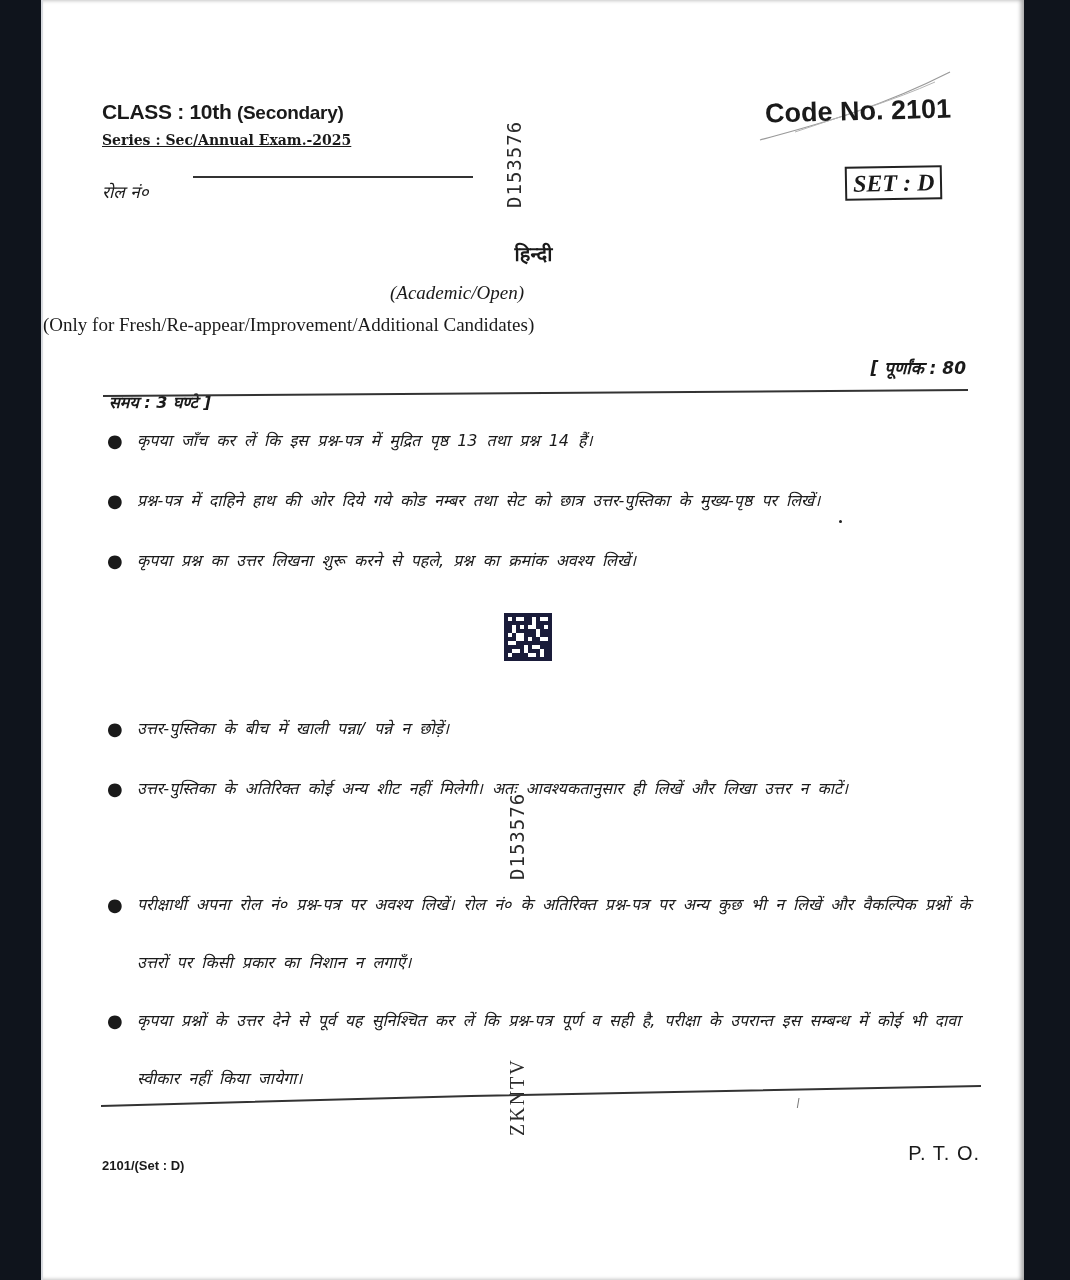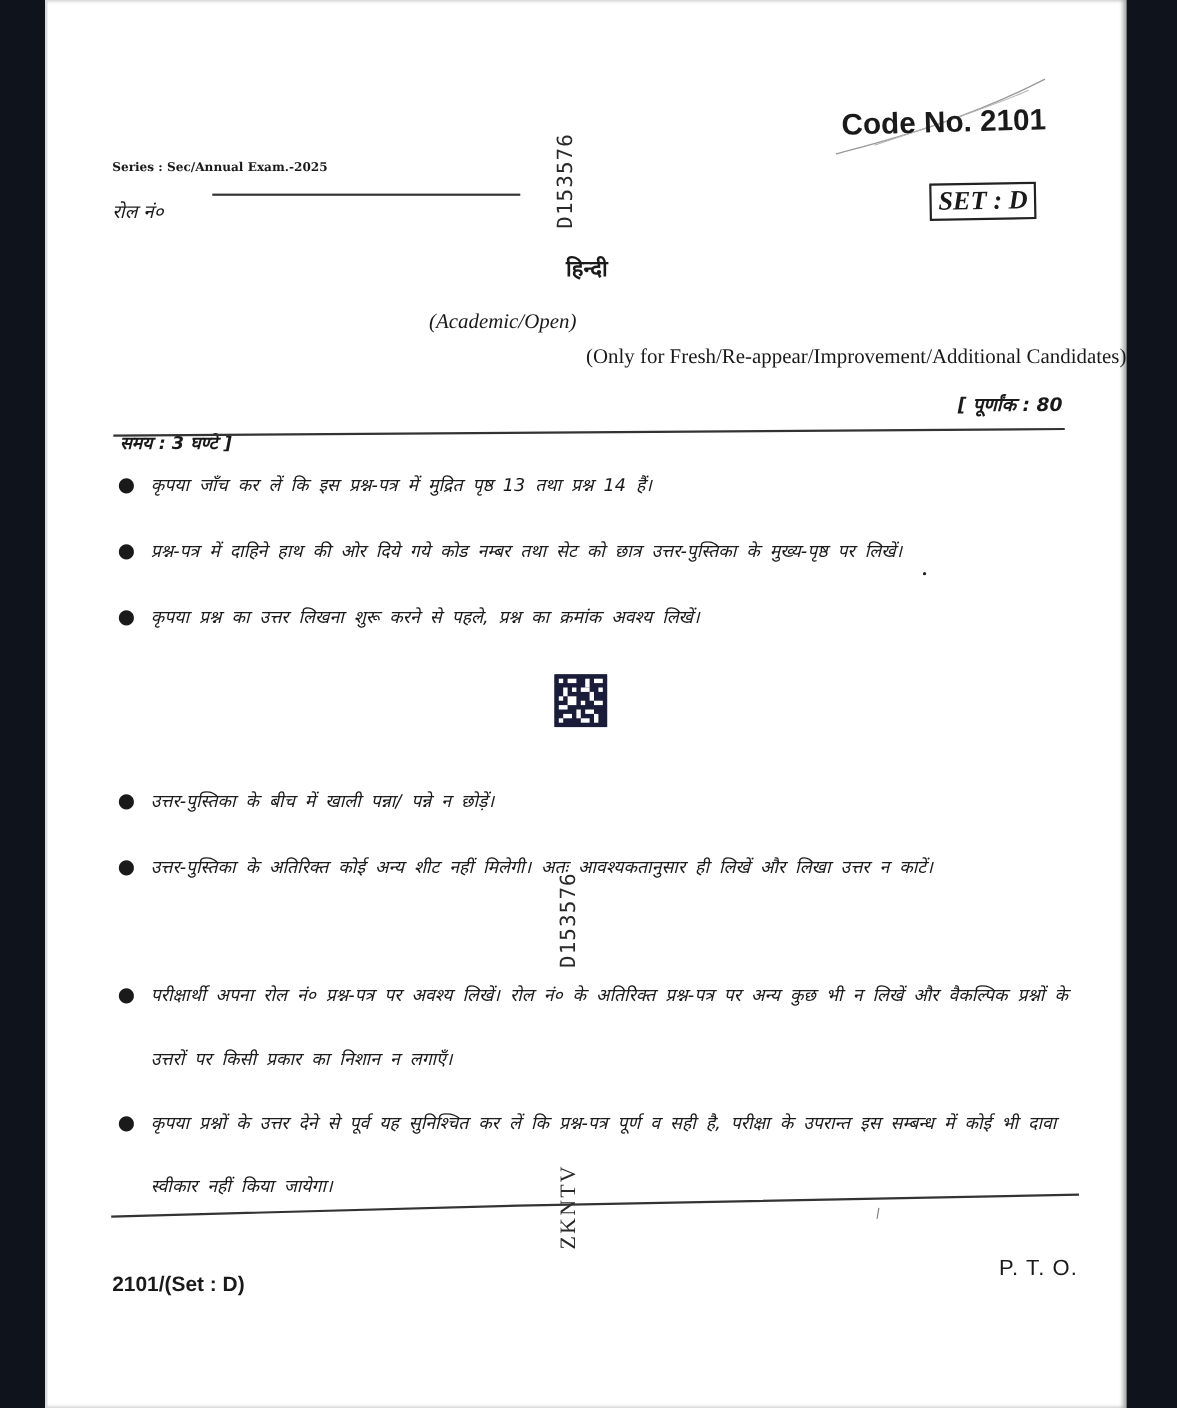--- a/index.html
+++ b/index.html
@@ -26,24 +26,25 @@
     .class-line {
       left: 59px; top: 100px;
       font-family: "Liberation Sans", sans-serif;
       font-weight: bold;
       font-size: 21px;
       letter-spacing: -0.3px;
     }
     .class-line .sub { font-size: 19px; }
 
     .series-line {
-      left: 59px; top: 145px;
+      left: 59px; top: 132px;
       font-family: "DejaVu Serif", serif;
       font-weight: bold;
-      font-size: 11px;
+      font-size: 14px;
+      text-decoration: underline;
     }
     .series-underline {
       left: 150px; top: 176px;
       width: 280px; height: 0;
       border-top: 2px solid #333;
     }
     .roll-no {
       left: 59px; top: 180px;
       font-family: "DejaVu Sans", sans-serif;
       font-style: italic;
@@ -84,36 +85,36 @@
       border: 2px solid #222;
       padding: 2px 6px 1px 6px;
       font-family: "Liberation Serif", serif;
       font-weight: bold;
       font-style: italic;
       font-size: 24px;
       transform: rotate(-1deg);
     }
 
     .subject {
-      left: 0; width: 981px; top: 230px;
+      left: 0; width: 981px; top: 240px;
       text-align: center;
       font-family: "DejaVu Sans", sans-serif;
       font-weight: bold;
       font-size: 20px;
     }
     .stream {
       left: 0; width: 828px; top: 282px;
       text-align: center;
       font-family: "Liberation Serif", serif;
       font-style: italic;
       font-size: 19px;
     }
     .candidates {
       left: 0; width: 981px; top: 314px;
-      text-align: right;
+      text-align: left;
       font-family: "Liberation Serif", serif;
       font-size: 19px;
     }
 
     .time-line {
       left: 66px; top: 366px;
       font-family: "DejaVu Sans", sans-serif;
       font-style: italic;
       font-weight: bold;
       font-size: 16px;
@@ -159,39 +160,43 @@
 
     .rule-bottom {
       left: 58px; top: 1080px;
       width: 880px; height: 28px;
     }
 
     .footer-code {
       left: 59px; top: 1158px;
       font-family: "Liberation Sans", sans-serif;
       font-weight: bold;
-      font-size: 19px;
+      font-size: 13px;
     }
     .pto {
       right: 44px; top: 1142px;
       font-family: "Liberation Sans", sans-serif;
       font-size: 20px;
       letter-spacing: 1px;
     }
     .speck {
       width: 3px; height: 3px;
       background: #222;
       border-radius: 50%;
     }
   </style>
 </head>
 <body>
 
 <div class="page">
 
+  <div class="abs class-line">
+    <span>CLASS : 10th</span>
+    <span class="sub">(Secondary)</span>
+  </div>
   <div class="abs series-line">Series : Sec/Annual Exam.-2025</div>
   <div class="abs series-underline"></div>
   <div class="abs roll-no">रोल नं०</div>
 
   <div class="abs watermark wm-top">D153576</div>
   <div class="abs watermark wm-mid">D153576</div>
   <div class="abs watermark wm-bot">ZKNTV</div>
 
   <svg class="abs pen-stroke" viewBox="0 0 200 80">
     <path d="M5 70 C 60 55, 120 40, 195 2" stroke="#9a9a9a" stroke-width="1.2" fill="none"></path>

